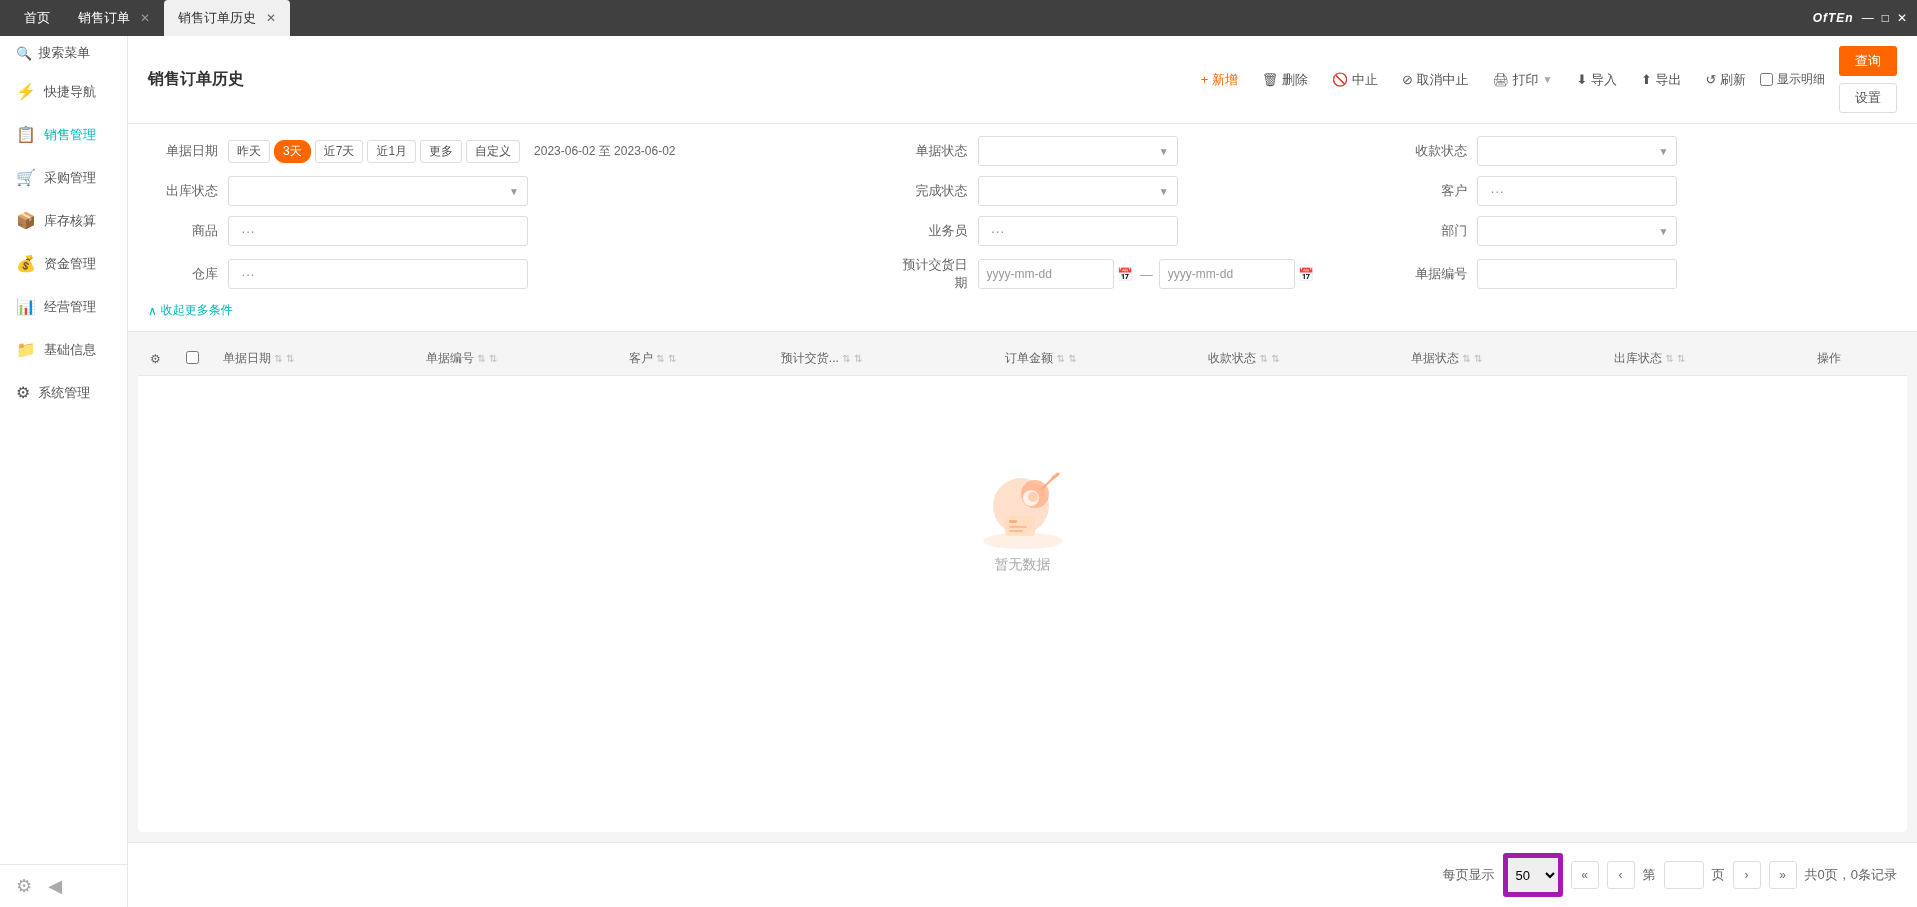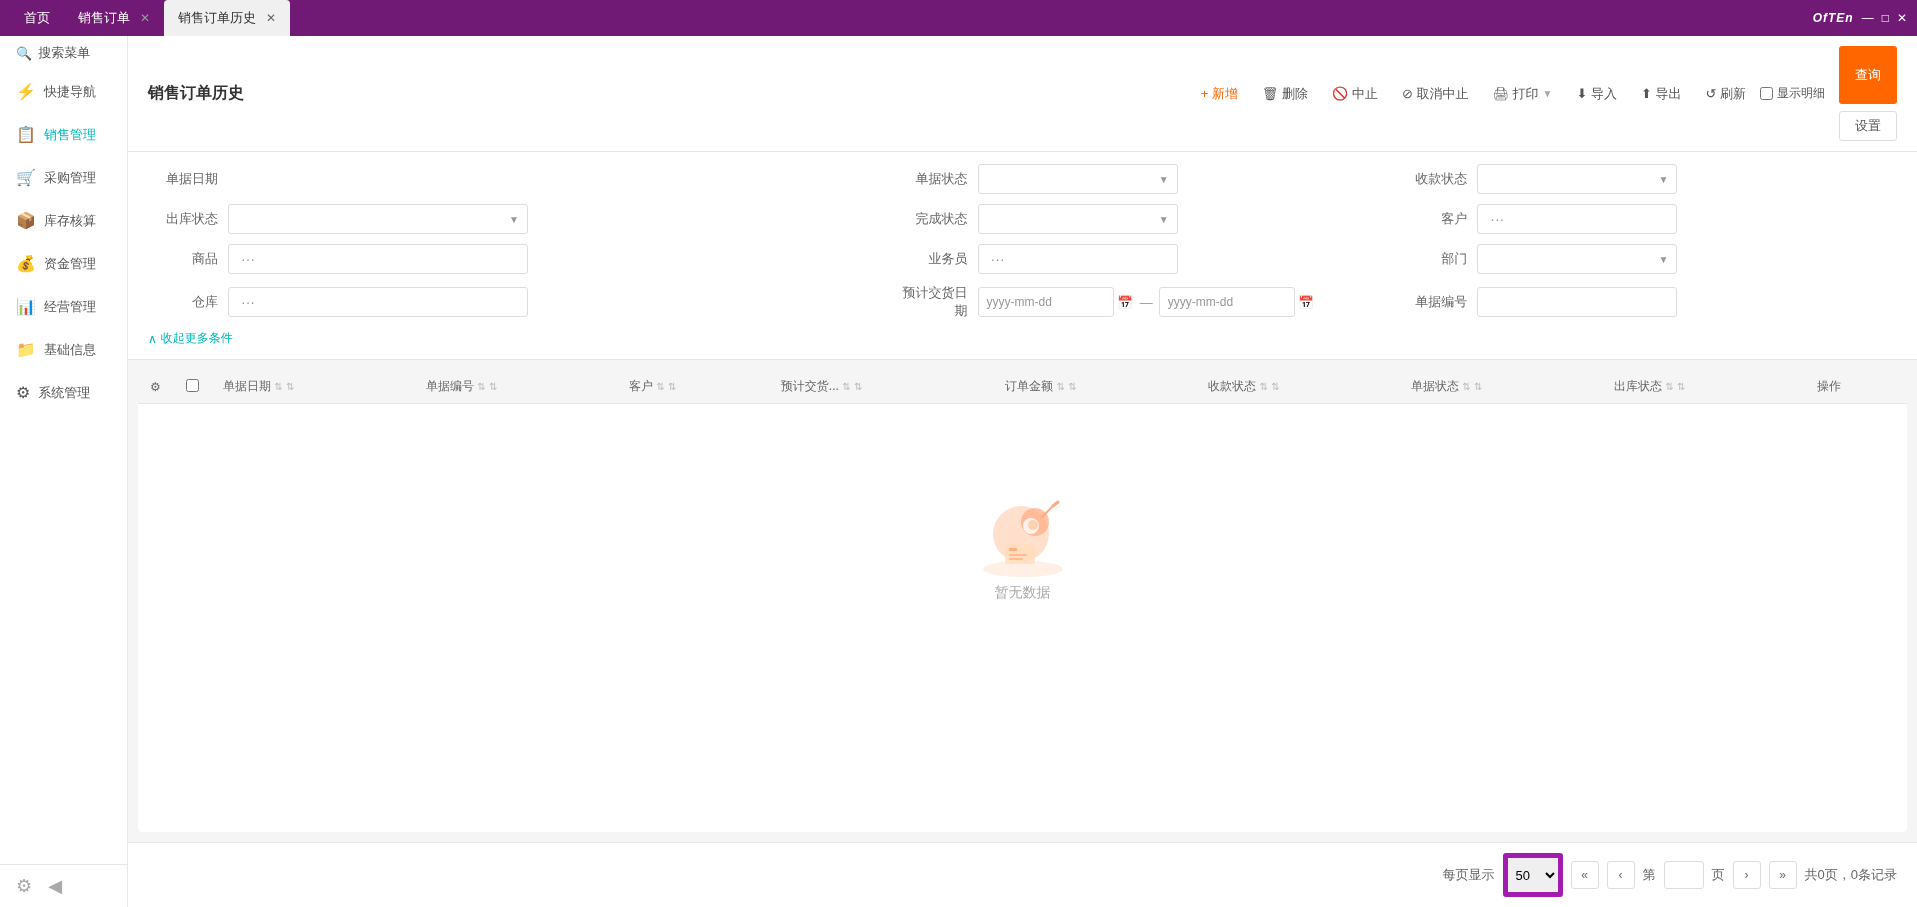--- a/index.html
+++ b/index.html
@@ -1,19 +1,19 @@
 <!DOCTYPE html>
 <html><head>
   <meta charset="utf-8">
   <style>
     * { box-sizing: border-box; margin: 0; padding: 0; }
     body { font-family: 'Microsoft YaHei', Arial, sans-serif; font-size: 13px; background: #f5f5f5; color: #333; display: flex; flex-direction: column; height: 907px; overflow: hidden; }
 
     
-    .top-bar { background: #701a75; height: 36px; display: flex; align-items: center; padding: 0 10px; gap: 0; flex-shrink: 0; }
+    .top-bar { background: #404040; height: 36px; display: flex; align-items: center; padding: 0 10px; gap: 0; flex-shrink: 0; }
     .tab-item { display: flex; align-items: center; padding: 0 14px; height: 36px; color: #fff; font-size: 13px; cursor: pointer; gap: 6px; position: relative; }
     .tab-item.active { background: #f0f0f0; color: #333; border-radius: 4px 4px 0 0; }
     .tab-close { font-size: 12px; color: #999; cursor: pointer; margin-left: 4px; }
     .tab-item.active .tab-close { color: #666; }
     .top-bar-right { margin-left: auto; display: flex; align-items: flex-start; gap: 8px; }
     .top-bar-right span { color: #fff; font-size: 12px; }
     .top-bar-icon { color: #fff; font-size: 16px; cursor: pointer; }
 
     
     .main-layout { display: flex; flex: 1; overflow: hidden; }
@@ -28,21 +28,21 @@
     
     .content { flex: 1; display: flex; flex-direction: column; overflow: hidden; background: #f5f5f5; }
 
     
     .page-header { background: #fff; padding: 10px 20px; display: flex; align-items: center; justify-content: space-between; border-bottom: 1px solid #e8e8e8; flex-shrink: 0; }
     .page-title { font-size: 16px; font-weight: bold; color: #333; }
     .toolbar { display: flex; align-items: center; gap: 4px; }
     .toolbar-btn { display: flex; align-items: center; gap: 4px; padding: 5px 10px; border: none; background: none; cursor: pointer; color: #555; font-size: 13px; border-radius: 3px; }
     .toolbar-btn.orange { color: #ff6600; }
     .checkbox-label { display: flex; align-items: center; gap: 4px; font-size: 12px; color: #555; }
-    .query-btn { background: #ff6600; color: #fff; border: none; padding: 20px 16px; border-radius: 3px; cursor: pointer; font-size: 13px; }
+    .query-btn { background: #ff6600; color: #fff; border: none; padding: 6px 16px; border-radius: 3px; cursor: pointer; font-size: 13px; }
     .settings-btn { background: #fff; color: #555; border: 1px solid #ddd; padding: 5px 14px; border-radius: 3px; cursor: pointer; font-size: 13px; display: block; margin-top: 7px; }
 
     
     .filter-area { background: #fff; padding: 12px 20px; border-bottom: 1px solid #e8e8e8; flex-shrink: 0; }
     .filter-row { display: flex; align-items: center; margin-bottom: 10px; gap: 0; }
     .filter-label { width: 80px; color: #666; font-size: 13px; text-align: right; padding-right: 10px; flex-shrink: 0; }
     .filter-control { flex: 1; display: flex; align-items: center; gap: 6px; }
     .date-quick-btns { display: flex; gap: 4px; align-items: center; }
     .date-quick-btn { padding: 2px 8px; border: 1px solid #ddd; border-radius: 3px; cursor: pointer; font-size: 12px; color: #555; background: #fff; }
     .date-quick-btn.active { background: #ff6600; color: #fff; border-color: #ff6600; border-radius: 10px; }
@@ -188,20 +188,31 @@
         </div>
       </div>
     </div>
 
     <div class="filter-area">
 
       <div class="filter-row">
 
         <div style="display:flex;align-items:center;flex:1.5;">
           <span class="filter-label">单据日期</span>
+          <div class="filter-control">
+            <div class="date-quick-btns">
+              <button class="date-quick-btn">昨天</button>
+              <button class="date-quick-btn active">3天</button>
+              <button class="date-quick-btn">近7天</button>
+              <button class="date-quick-btn">近1月</button>
+              <button class="date-quick-btn">更多</button>
+              <button class="date-quick-btn">自定义</button>
+            </div>
+            <span class="date-range">2023-06-02 至 2023-06-02</span>
+          </div>
         </div>
 
         <div style="display:flex;align-items:center;flex:1;">
           <span class="filter-label">单据状态</span>
           <div class="select-control">
             <span></span>
             <span class="arrow">▼</span>
           </div>
         </div>
 

